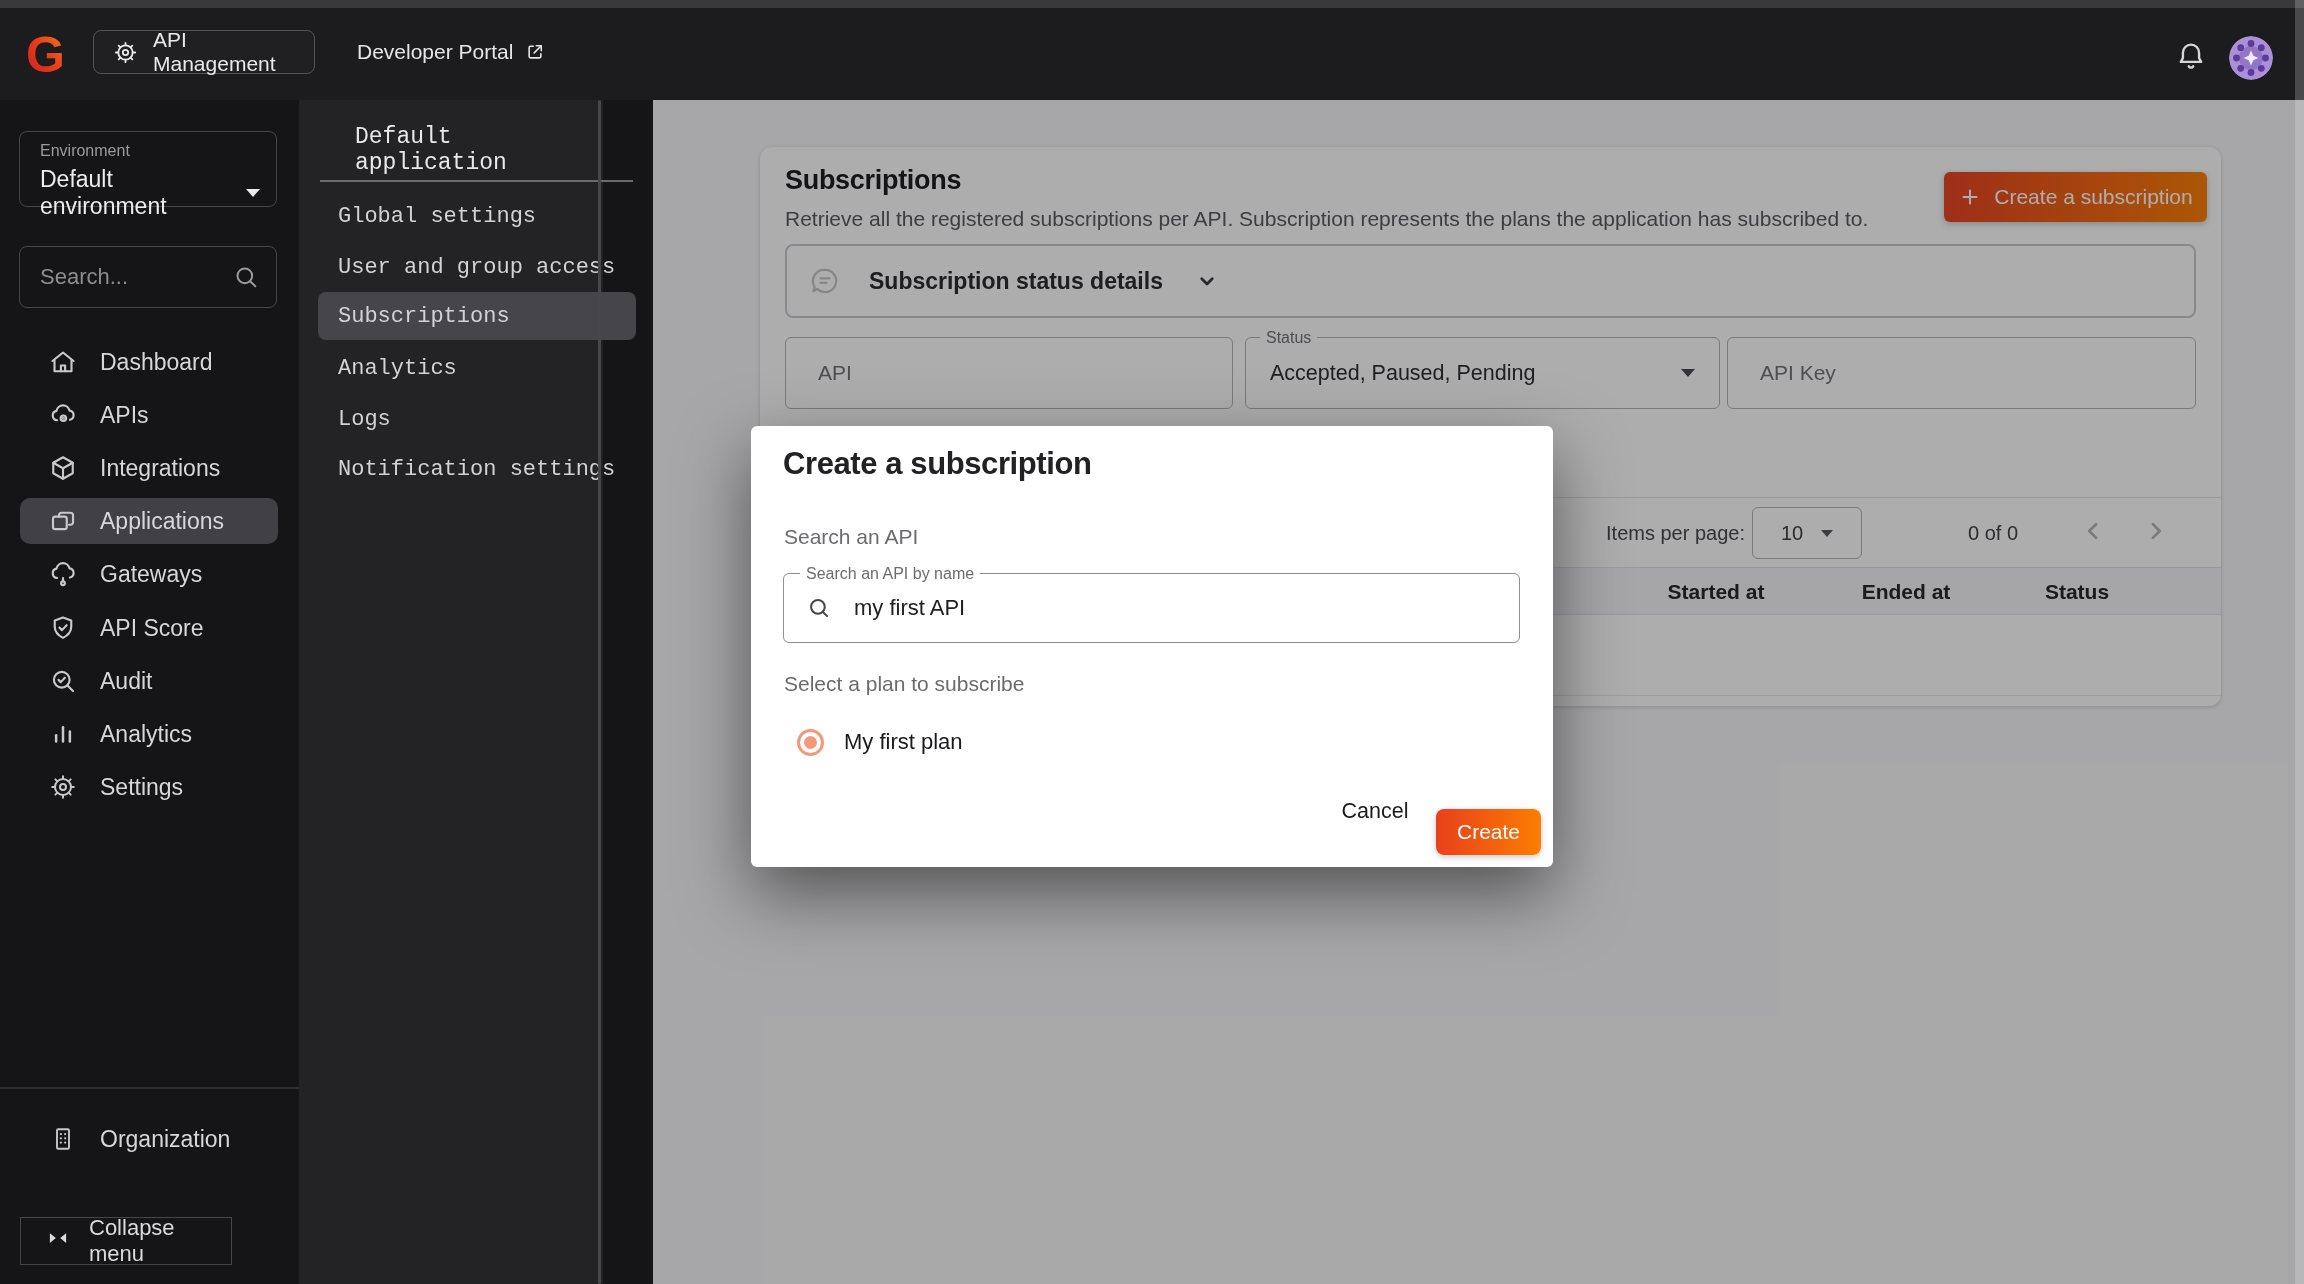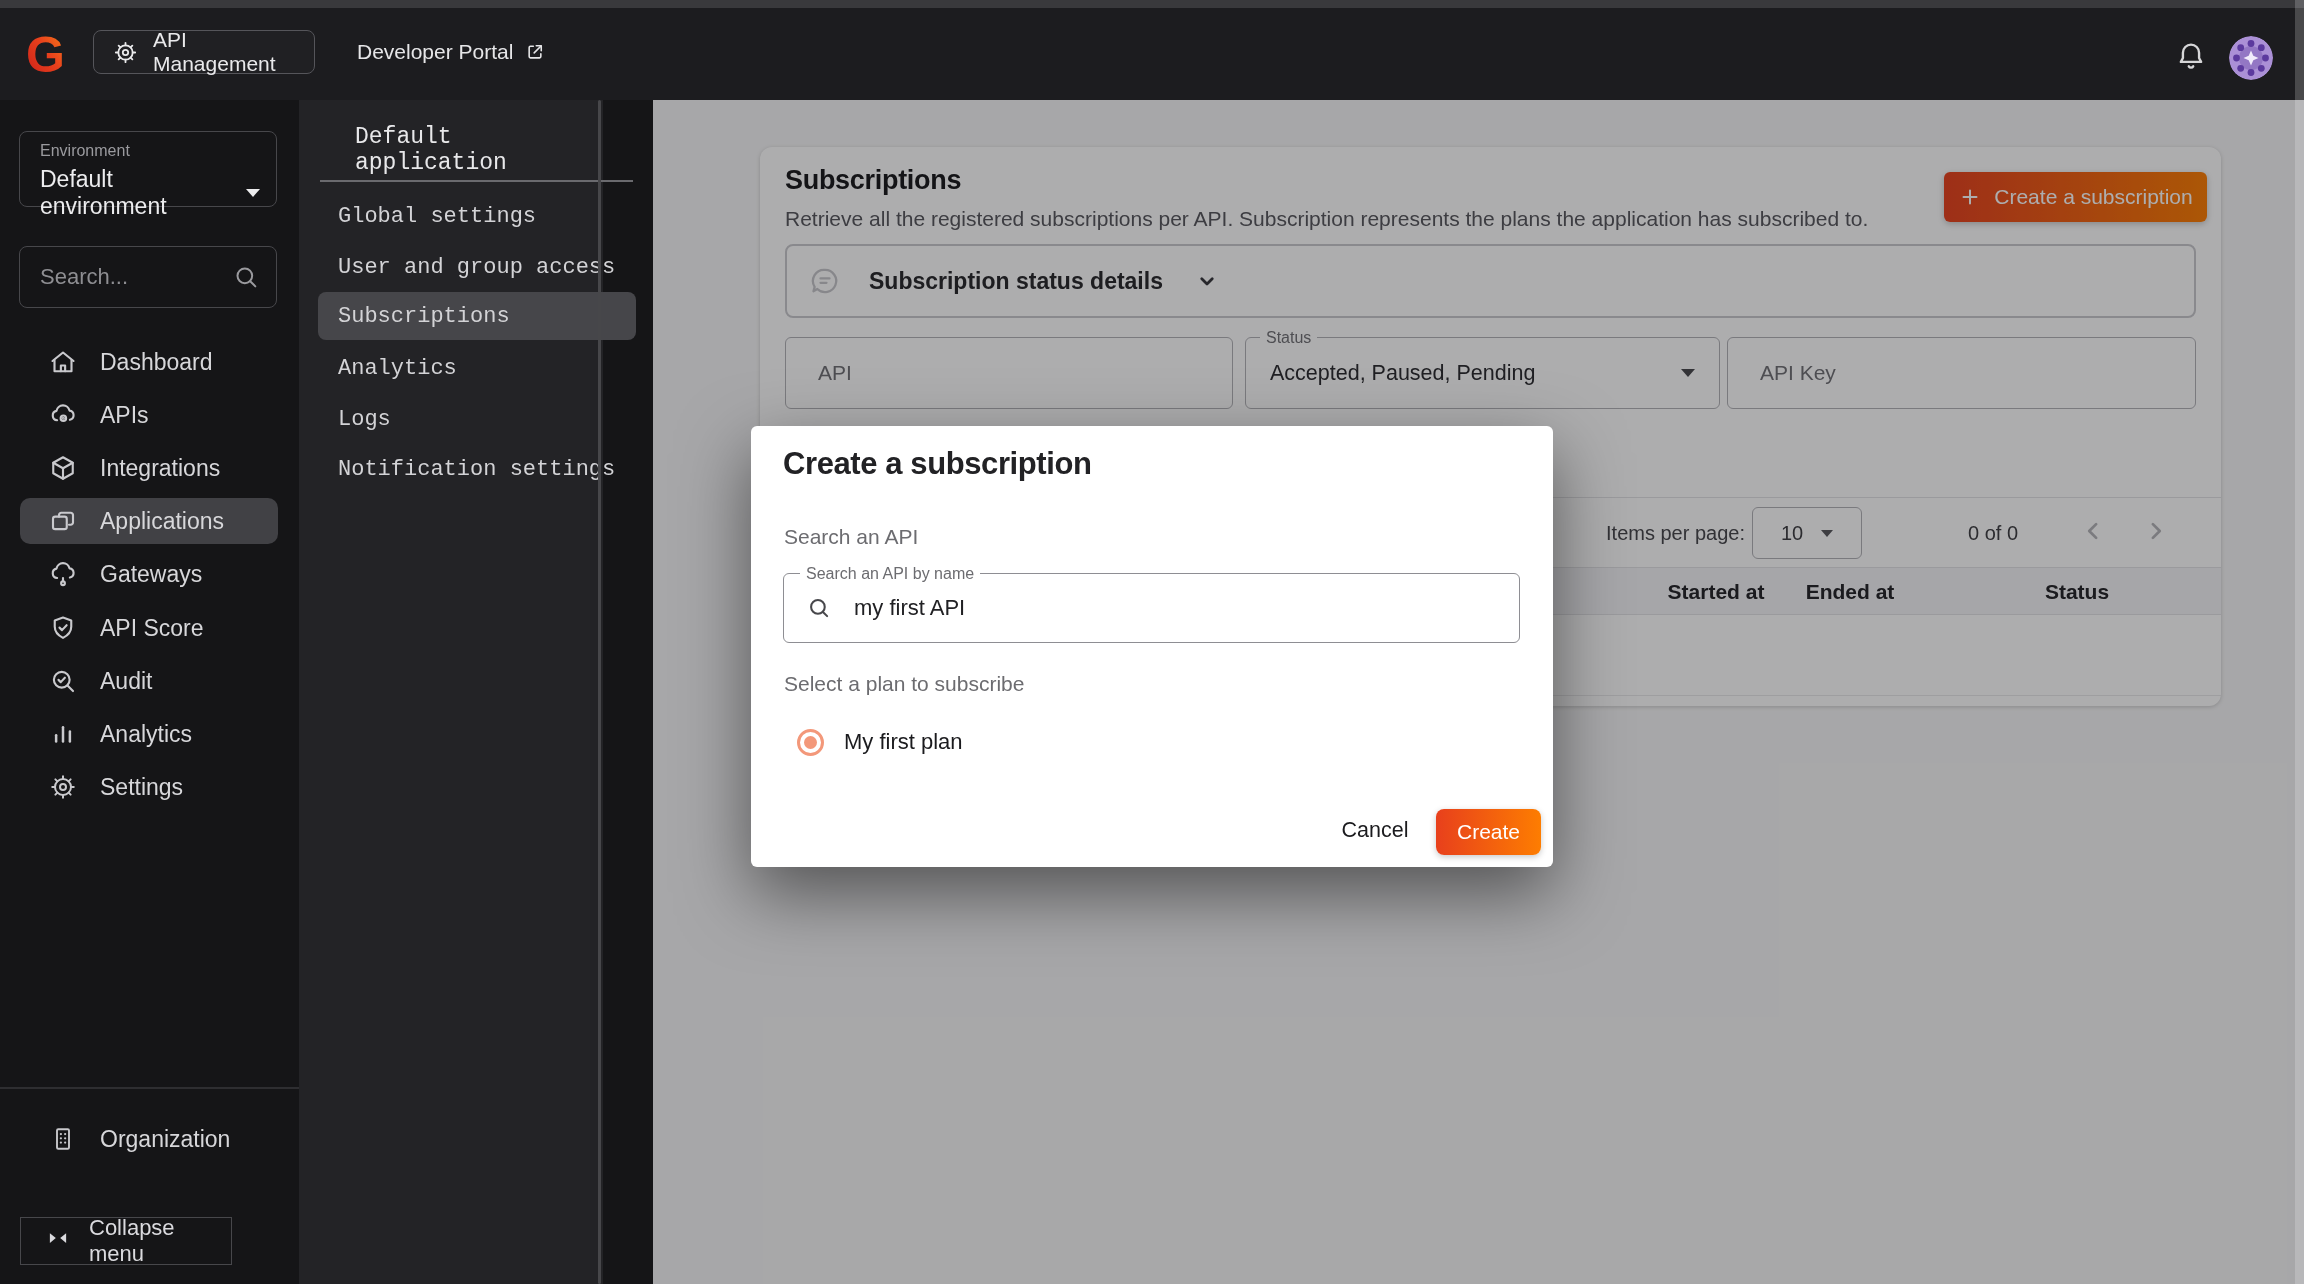--- a/index.html
+++ b/index.html
@@ -142,21 +142,21 @@
   .dlg-field .mag { color:#47474b; flex:0 0 auto; }
   .radio-row { position:absolute; left:46px; top:291px; height:50px; display:flex; align-items:center; gap:20px;text-align:right; }
   .radio-outer {
     width:27px; height:27px; border-radius:50%;
     border:3px solid var(--radio,#f3987a);
     display:flex; align-items:center; justify-content:center;
   }
   .radio-inner { width:13px; height:13px; border-radius:50%; background:var(--radio,#f3987a); }
   .radio-label { font-size:22px; font-weight:500; color:#1b1b1e; }
   .cancel-btn {
-    position:absolute; left:580px; top:381px; width:88px; height:46px;
+    position:absolute; left:580px; top:362px; width:88px; height:46px;
     background:transparent; border:none; font-size:21.5px; font-weight:500; color:#1b1b1e;
     font-family:"Liberation Sans",sans-serif; cursor:pointer;
   }
   .create-btn { position:absolute; left:685px; top:383px; width:105px; height:46px; border-radius:8px; font-weight:500; }
 </style>
 </head>
 <body>
 
 <div class="abs topstrip"></div>
 <div class="abs topbar">
@@ -431,21 +431,21 @@
       </span>
       <span class="pag-chev" style="left:1381px">
         <svg class="ic" width="30" height="30" viewBox="0 0 24 24" style="stroke-width:2.2">
           <path d="M9.5 6.5 15 12l-5.5 5.5"></path>
         </svg>
       </span>
     </div>
 
     <div class="thead">
       <div class="th" style="left:866px; width:180px;">Started at</div>
-      <div class="th" style="left:1000px; width:180px;text-align:center;">Ended at</div>
+      <div class="th" style="left:1056px; width:180px;text-align:center;">Ended at</div>
       <div class="th" style="left:1227px; width:180px;">Status</div>
     </div>
     <div class="tbody-row"></div>
   </div>
 </div>
 
 <div class="abs backdrop"></div>
 <div class="abs right-scrollbar"></div>
 
 <div class="abs dialog">

